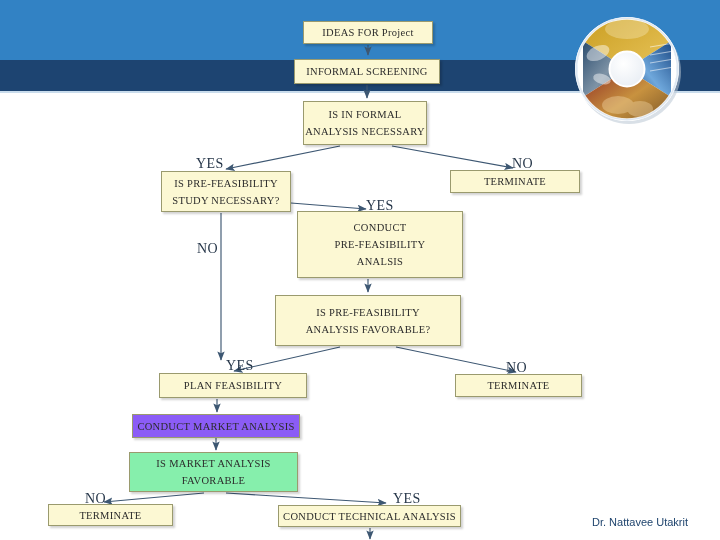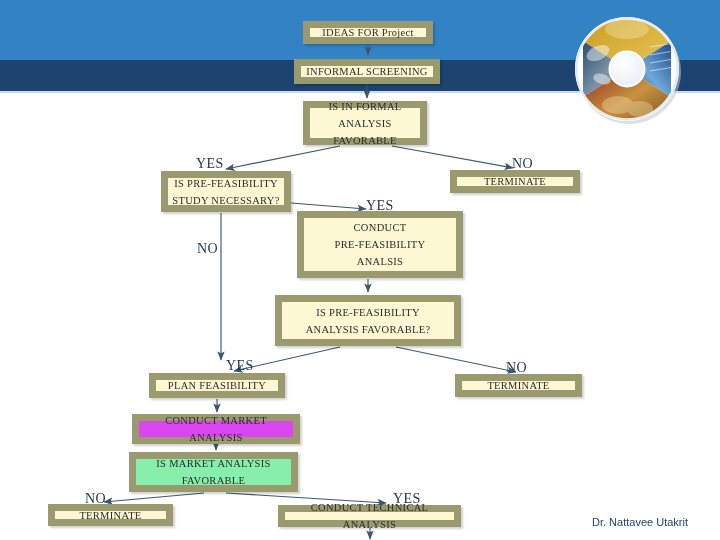--- a/index.html
+++ b/index.html
@@ -37,21 +37,21 @@
   
   .logo{
     position:absolute;left:570px;top:13px;width:118px;height:118px;
   }
   .logo svg{display:block;}
 
   
   .node{
     position:absolute;
     background:#fcf8d3;
-    border:7px solid #4d7c0f;
+    border:1px solid #4d7c0f;
     box-sizing:border-box;
     display:flex;flex-direction:column;
     align-items:center;justify-content:center;
     color:#2c2c2c;
     font-family:"Liberation Serif", serif;
     font-size:10.5px;
     letter-spacing:.3px;
     text-align:center;
     white-space:pre-line;
     line-height:17px;
@@ -167,32 +167,32 @@
         <path d="M 204 493 L 104 502"></path>
         <path d="M 226 493 L 386 503"></path>
         <path d="M 370 528 L 370 539"></path>
       </g>
   </svg>
 
   <div id="node-layer">
       <div class="node sh" style="left: 303px; top: 21px; width: 130px; height: 23px; background: rgb(252, 248, 211); border-color: rgb(154, 154, 110);">IDEAS FOR Project</div>
       <div class="node sh" style="left: 294px; top: 59px; width: 146px; height: 25px; background: rgb(252, 248, 211); border-color: rgb(154, 154, 110);">INFORMAL SCREENING</div>
       <div class="node sh" style="left: 303px; top: 101px; width: 124px; height: 44px; background: rgb(252, 248, 211); border-color: rgb(154, 154, 110);">IS IN FORMAL
-ANALYSIS FAVORABLE</div>
+ANALYSIS NECESSARY</div>
       <div class="node sh" style="left: 161px; top: 171px; width: 130px; height: 41px; background: rgb(252, 248, 211); border-color: rgb(154, 154, 110);">IS PRE-FEASIBILITY
 STUDY NECESSARY?</div>
       <div class="node sh" style="left: 450px; top: 170px; width: 130px; height: 23px; background: rgb(252, 248, 211); border-color: rgb(154, 154, 110);">TERMINATE</div>
       <div class="node sh" style="left: 297px; top: 211px; width: 166px; height: 67px; background: rgb(252, 248, 211); border-color: rgb(154, 154, 110);">CONDUCT
 PRE-FEASIBILITY
 ANALSIS</div>
       <div class="node sh" style="left: 275px; top: 295px; width: 186px; height: 51px; background: rgb(252, 248, 211); border-color: rgb(154, 154, 110);">IS PRE-FEASIBILITY
 ANALYSIS FAVORABLE?</div>
-      <div class="node sh" style="left: 149px; top: 373px; width: 136px; height: 25px; background: rgb(252, 248, 211); border-color: rgb(154, 154, 110);">PLAN FEASIBILITY</div>
+      <div class="node sh" style="left: 159px; top: 373px; width: 148px; height: 25px; background: rgb(252, 248, 211); border-color: rgb(154, 154, 110);">PLAN FEASIBILITY</div>
       <div class="node sh" style="left: 455px; top: 374px; width: 127px; height: 23px; background: rgb(252, 248, 211); border-color: rgb(154, 154, 110);">TERMINATE</div>
-      <div class="node sh" style="left: 132px; top: 414px; width: 168px; height: 30px; background: #d946ef; border-color: rgb(154, 154, 110);">CONDUCT MARKET ANALYSIS</div>
+      <div class="node sh" style="left: 132px; top: 414px; width: 168px; height: 24px; background: #8b5cf6; border-color: rgb(154, 154, 110);">CONDUCT MARKET ANALYSIS</div>
       <div class="node sh" style="left: 129px; top: 452px; width: 169px; height: 40px; background: #86efac; border-color: rgb(154, 154, 110);">IS MARKET ANALYSIS
 FAVORABLE</div>
       <div class="node sh" style="left: 48px; top: 504px; width: 125px; height: 22px; background: rgb(252, 248, 211); border-color: rgb(154, 154, 110);">TERMINATE</div>
       <div class="node sh" style="left: 278px; top: 505px; width: 183px; height: 22px; background: rgb(252, 248, 211); border-color: rgb(154, 154, 110);">CONDUCT TECHNICAL ANALYSIS</div>
     </div>
   <div id="label-layer">
       <div class="elabel" style="left: 196px; top: 156px; color: rgb(39, 55, 74);">YES</div>
       <div class="elabel" style="left: 512px; top: 156px; color: rgb(39, 55, 74);">NO</div>
       <div class="elabel" style="left: 366px; top: 198px; color: rgb(39, 55, 74);">YES</div>
       <div class="elabel" style="left: 197px; top: 241px; color: rgb(39, 55, 74);">NO</div>

